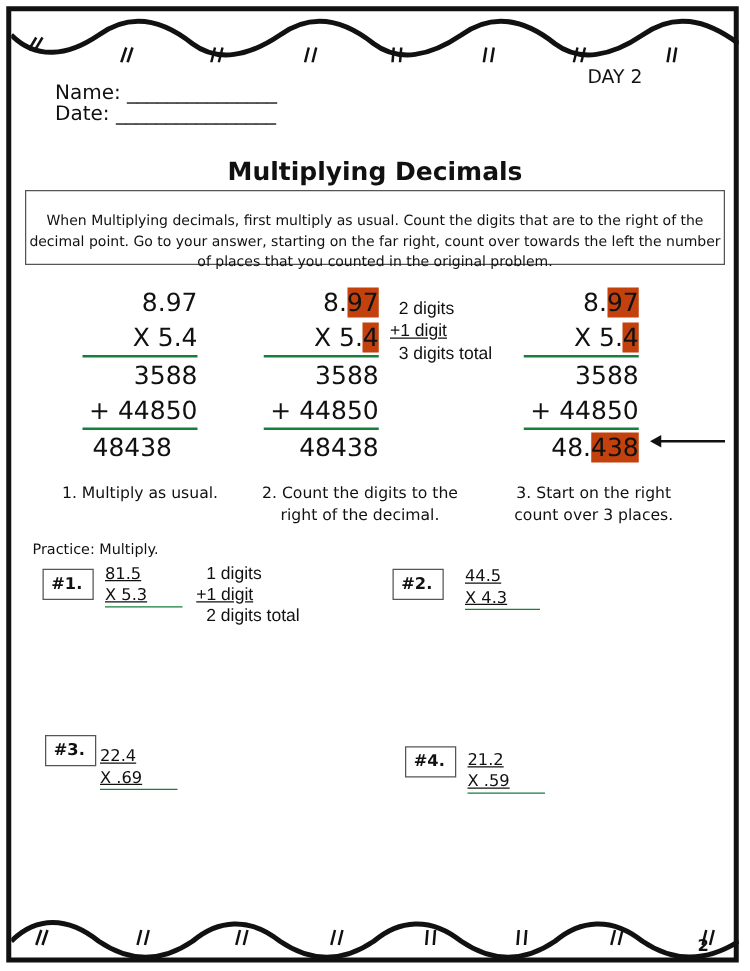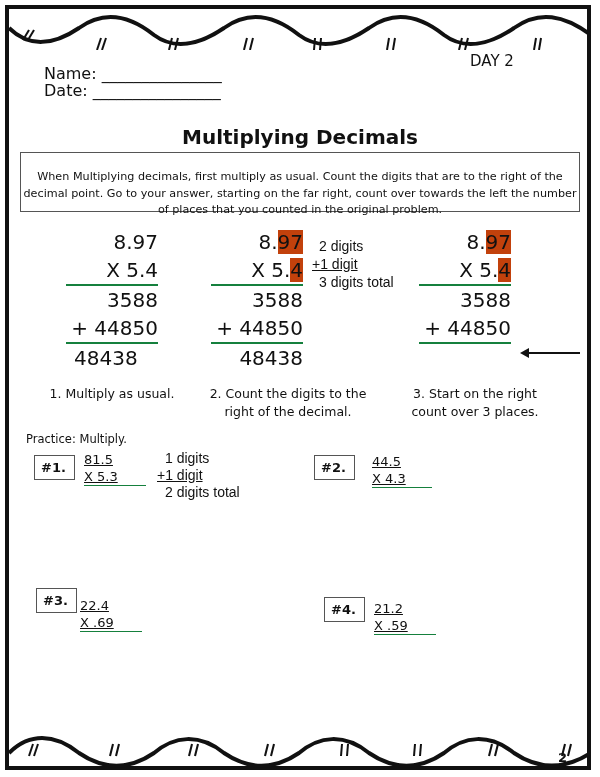--- a/index.html
+++ b/index.html
@@ -103,20 +103,21 @@
   <div>2 digits</div>
   <div style="margin-left:-7px; text-decoration:underline;">+1 digit</div>
   <div>3 digits total</div>
 </div>
 
 <div class="abs prob" style="left:419px; top:228px; width:92px;">
   <div class="row"><span>8.</span><span class="hl">97</span></div>
   <div class="row uline"><span>X  5.</span><span class="hl">4</span></div>
   <div class="row">3588</div>
   <div class="row uline">+ 44850</div>
+  <div class="row"><span>48.</span><span class="hl">438</span></div>
 </div>
 <svg class="abs" style="left:520px; top:346px;" width="62" height="14">
   <line x1="6" y1="7" x2="60" y2="7" stroke="#111" stroke-width="2"></line>
   <polygon points="0,7 9,2 9,12" fill="#111"></polygon>
 </svg>
 
 <div class="abs step" style="left:42px; top:385px; width:140px;">1. Multiply as usual.</div>
 <div class="abs step" style="left:198px; top:385px; width:180px;">2. Count the digits to the right of the decimal.</div>
 <div class="abs step" style="left:400px; top:385px; width:150px;">3. Start on the right count over 3 places.</div>
 

